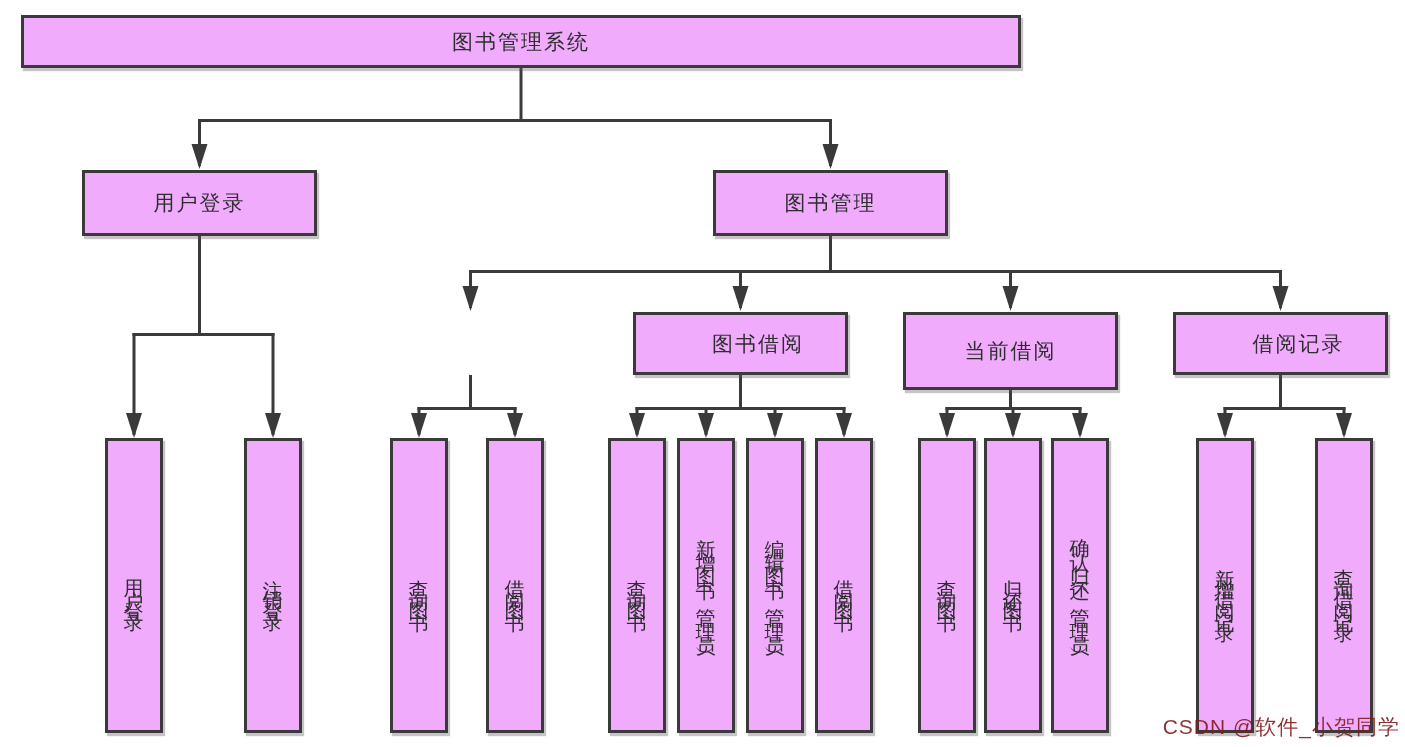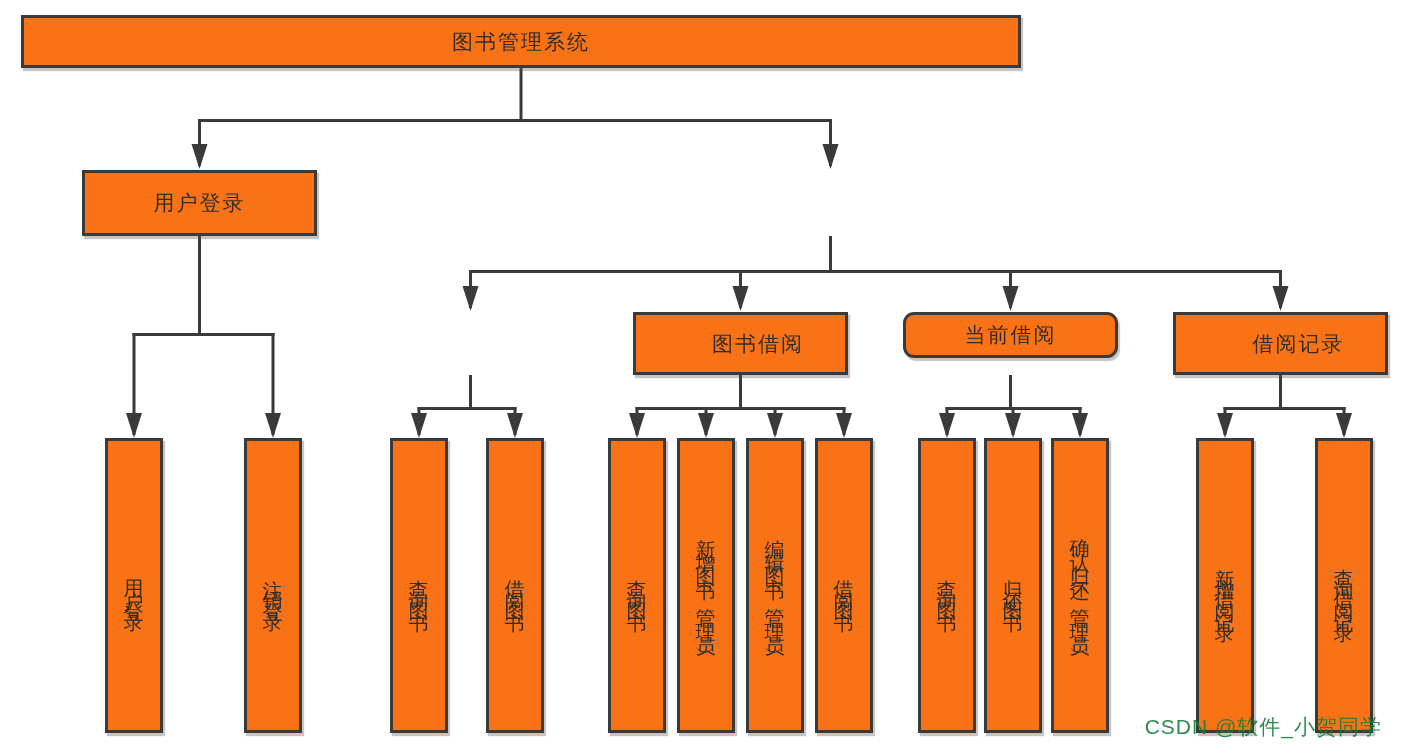--- a/index.html
+++ b/index.html
@@ -17,21 +17,21 @@
   }
   #wires {
     position: absolute;
     left: 0; top: 0;
     width: 1405px; height: 747px;
     pointer-events: none;
   }
   .box {
     position: absolute;
     box-sizing: border-box;
-    background: #f97316;
+    background: #f0abfc;
     border: 3px solid #3a3a3a;
     box-shadow: 2px 3px 1px rgba(90,90,90,0.35);
     color: #2e2e2e;
     display: flex;
     align-items: center;
     justify-content: center;
   }
   .hbox {
     font-size: 21px;
     letter-spacing: 2px;
@@ -42,24 +42,24 @@
     font-size: 20px;
     letter-spacing: 11px;
     line-height: 1;
     color: #2e2e2e;
   }
   .vbox.long span {
     letter-spacing: 14px;
   }
   #watermark {
     position: absolute;
-    right: 23px;
+    right: 5px;
     bottom: 6px;
     font-size: 21px;
-    color: #15803d;
+    color: #7f1d1d;
     letter-spacing: 1px;
     opacity: 0.9;
     white-space: nowrap;
     z-index: 5;
   }
 </style>
 </head>
 <body>
 
 <div id="canvas">
@@ -126,25 +126,28 @@
     </g>
   </svg>
 
   <div class="box hbox" style="left:21px; top:15px; width:1000px; height:53px;">
     <span>图书管理系统</span>
   </div>
 
   <div class="box hbox" style="left:82px; top:170px; width:235px; height:66px;">
     <span>用户登录</span>
   </div>
+  <div class="box hbox" style="left:713px; top:170px; width:235px; height:66px;">
+    <span>图书管理</span>
+  </div>
 
   <div class="box hbox" style="left:633px; top:312px; width:215px; height:63px;padding-left:35px;">
     <span>图书借阅</span>
   </div>
-  <div class="box hbox" style="left:903px; top:312px; width:215px; height:46px;border-radius:11px;">
+  <div class="box hbox" style="left:903px; top:312px; width:215px; height:78px;">
     <span>当前借阅</span>
   </div>
   <div class="box hbox" style="left:1173px; top:312px; width:215px; height:63px;padding-left:36px;">
     <span>借阅记录</span>
   </div>
 
   <div class="box vbox" style="left:105px; top:438px; width:58px; height:295px;">
     <span>用户登录</span>
   </div>
   <div class="box vbox" style="left:244px; top:438px; width:58px; height:295px;">

